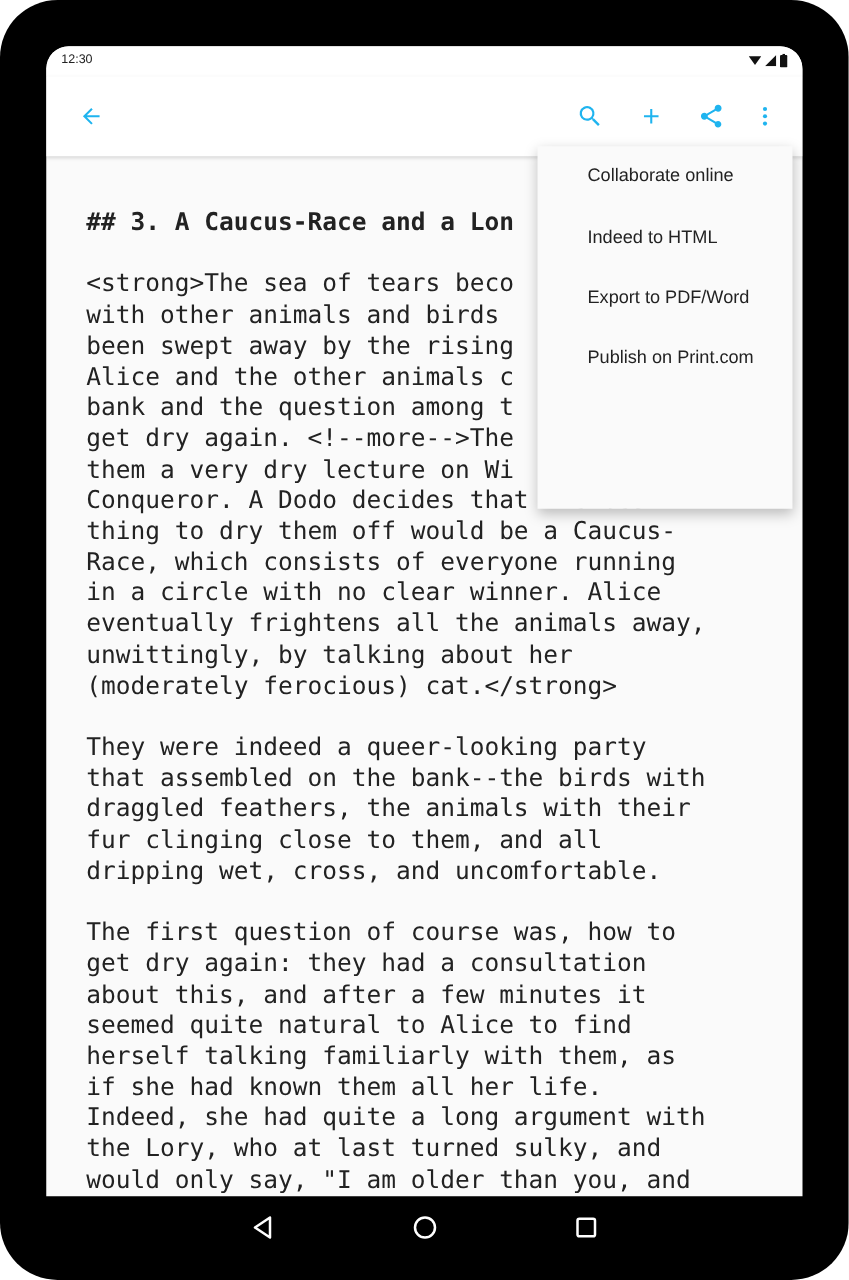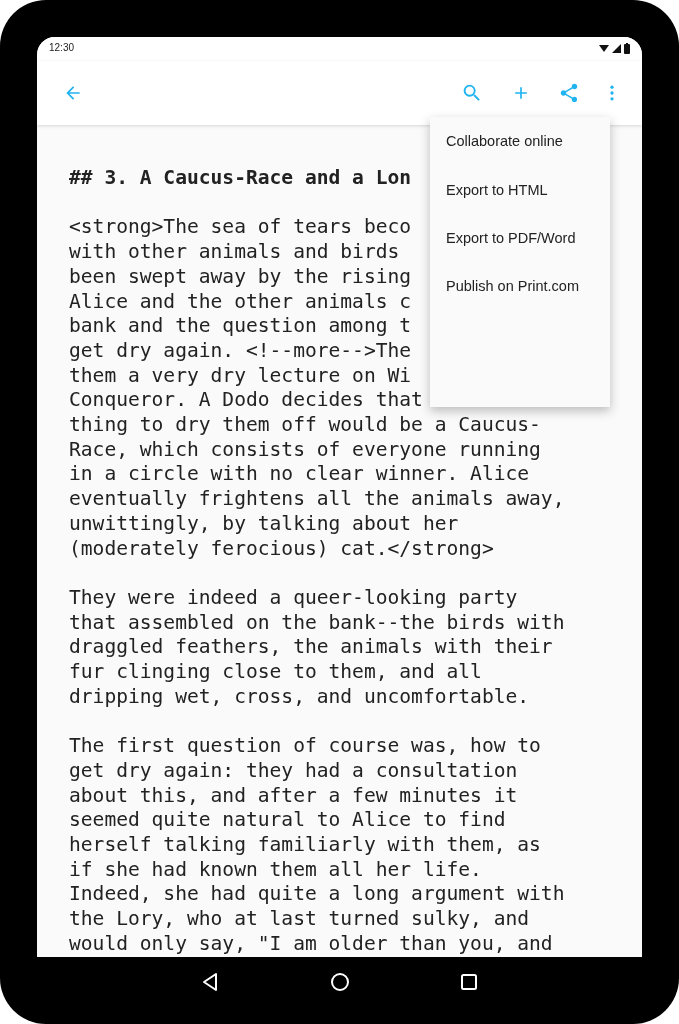--- a/index.html
+++ b/index.html
@@ -7,21 +7,21 @@
   .frame { position:absolute; left:0; top:0; width:679px; height:1024px; background:#000; border-radius:46px; }
   .screen { position:absolute; left:37px; top:37px; width:605px; height:920px; background:#fafafa; border-radius:18px 18px 0 0; overflow:hidden; }
   .statusbar { position:absolute; left:0; top:0; width:605px; height:24px; background:#fff; }
   .status-time { position:absolute; left:12px; top:5px; font-size:10px; color:#222; }
   .status-icons { position:absolute; right:12px; top:6px; display:flex; gap:3px; align-items:center; }
   .appbar { position:absolute; left:0; top:24px; width:605px; height:64px; background:#fff; box-shadow:0 1px 3px rgba(0,0,0,0.15); z-index:2; }
   .icon-btn { position:absolute; top:20px; width:24px; height:24px; display:flex; align-items:center; justify-content:center; cursor:pointer; }
   .content { position:absolute; left:0; top:79px; width:664px; height:832px; padding:0; }
   .doc { position:absolute; left:32px; top:50px; width:560px; font-family:"DejaVu Sans Mono", "Liberation Mono", monospace; font-size:19.6px; line-height:24.7px; color:#222; white-space:pre; }
   .doc .heading { font-weight:bold; }
-  .menu { position:absolute; left:393px; top:80px; width:180px; height:290px; background:#fafafa; box-shadow:0 4px 10px rgba(0,0,0,0.25); z-index:5; padding-top:0; }
+  .menu { position:absolute; left:393px; top:80px; width:180px; height:290px; background:#fafafa; box-shadow:0 4px 10px rgba(0,0,0,0.25); z-index:5; padding-top:0;padding-left:24px; }
   .menu-item { height:48.4px; display:flex; align-items:center; padding-left:16px; font-size:14.5px; color:#222; cursor:pointer; }
   .navbar { position:absolute; left:0; top:957px; width:679px; height:67px; }
   .nav-btn { position:absolute; top:10px; width:30px; height:30px; display:flex; align-items:center; justify-content:center; }
 </style>
 </head>
 <body>
 
 <div class="frame"></div>
 
 <div class="screen">
@@ -70,21 +70,21 @@
         </svg>
     </div>
   </div>
 
   <div class="content">
     <div class="doc" id="doc"><div class="heading">## 3. A Caucus-Race and a Lon</div><div> </div><div>&lt;strong&gt;The sea of tears beco</div><div>with other animals and birds</div><div>been swept away by the rising</div><div>Alice and the other animals c</div><div>bank and the question among t</div><div>get dry again. &lt;!--more--&gt;The</div><div>them a very dry lecture on Wi</div><div>Conqueror. A Dodo decides that the best</div><div>thing to dry them off would be a Caucus-</div><div>Race, which consists of everyone running</div><div>in a circle with no clear winner. Alice</div><div>eventually frightens all the animals away,</div><div>unwittingly, by talking about her</div><div>(moderately ferocious) cat.&lt;/strong&gt;</div><div> </div><div>They were indeed a queer-looking party</div><div>that assembled on the bank--the birds with</div><div>draggled feathers, the animals with their</div><div>fur clinging close to them, and all</div><div>dripping wet, cross, and uncomfortable.</div><div> </div><div>The first question of course was, how to</div><div>get dry again: they had a consultation</div><div>about this, and after a few minutes it</div><div>seemed quite natural to Alice to find</div><div>herself talking familiarly with them, as</div><div>if she had known them all her life.</div><div>Indeed, she had quite a long argument with</div><div>the Lory, who at last turned sulky, and</div><div>would only say, "I am older than you, and</div></div>
   </div>
 
   <div class="menu">
     <div class="menu-item">Collaborate online</div>
-    <div class="menu-item">Export to HTML</div>
+    <div class="menu-item">Indeed to HTML</div>
     <div class="menu-item">Export to PDF/Word</div>
     <div class="menu-item">Publish on Print.com</div>
   </div>
 </div>
 
 <div class="navbar">
   <div class="nav-btn" style="left:195px;">
     <svg width="18" height="20" viewBox="0 0 18 20">
         <path d="M15 2 L3 10 L15 18 Z" fill="none" stroke="#fff" stroke-width="2" stroke-linejoin="round"></path>
       </svg>

